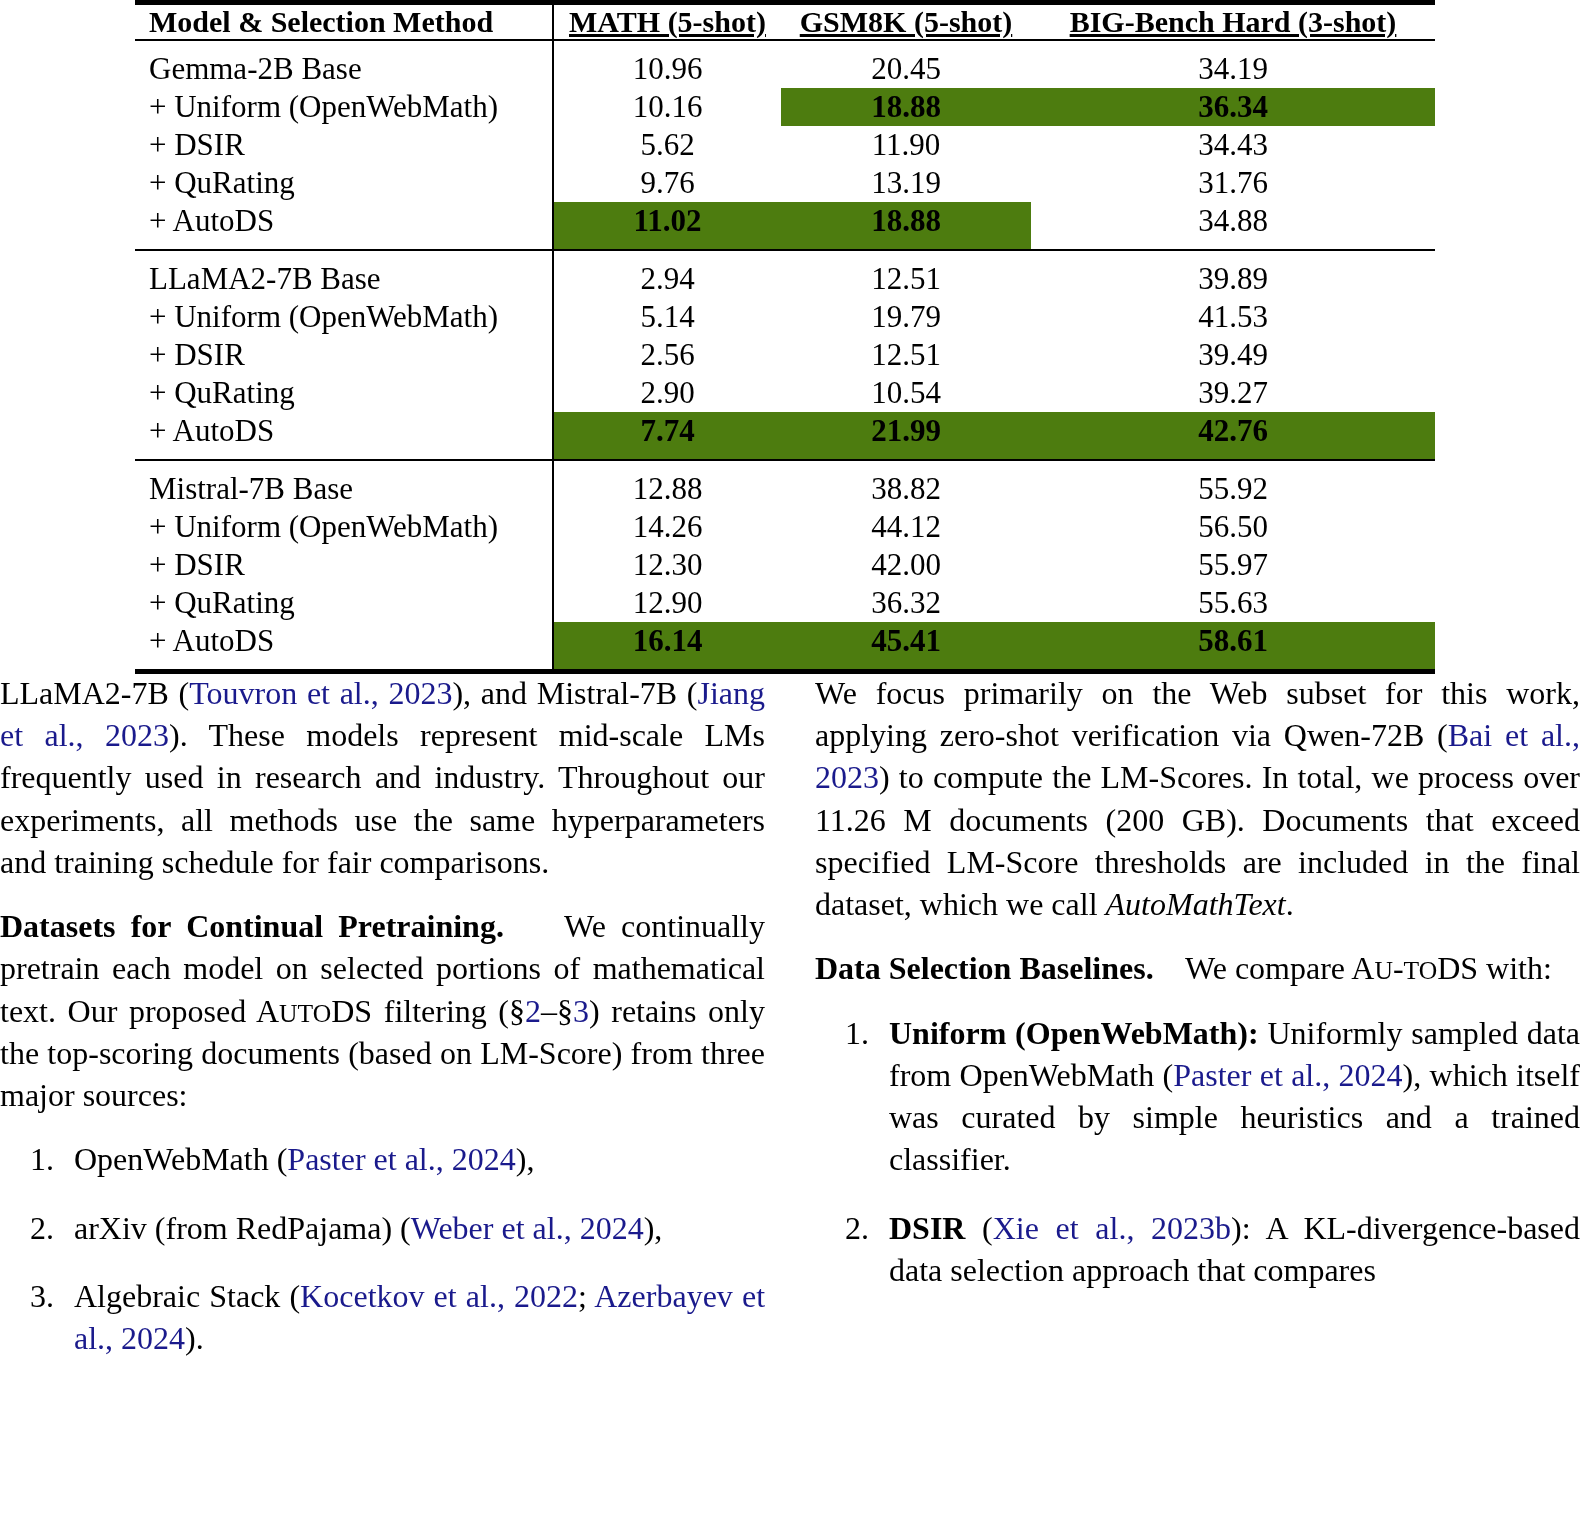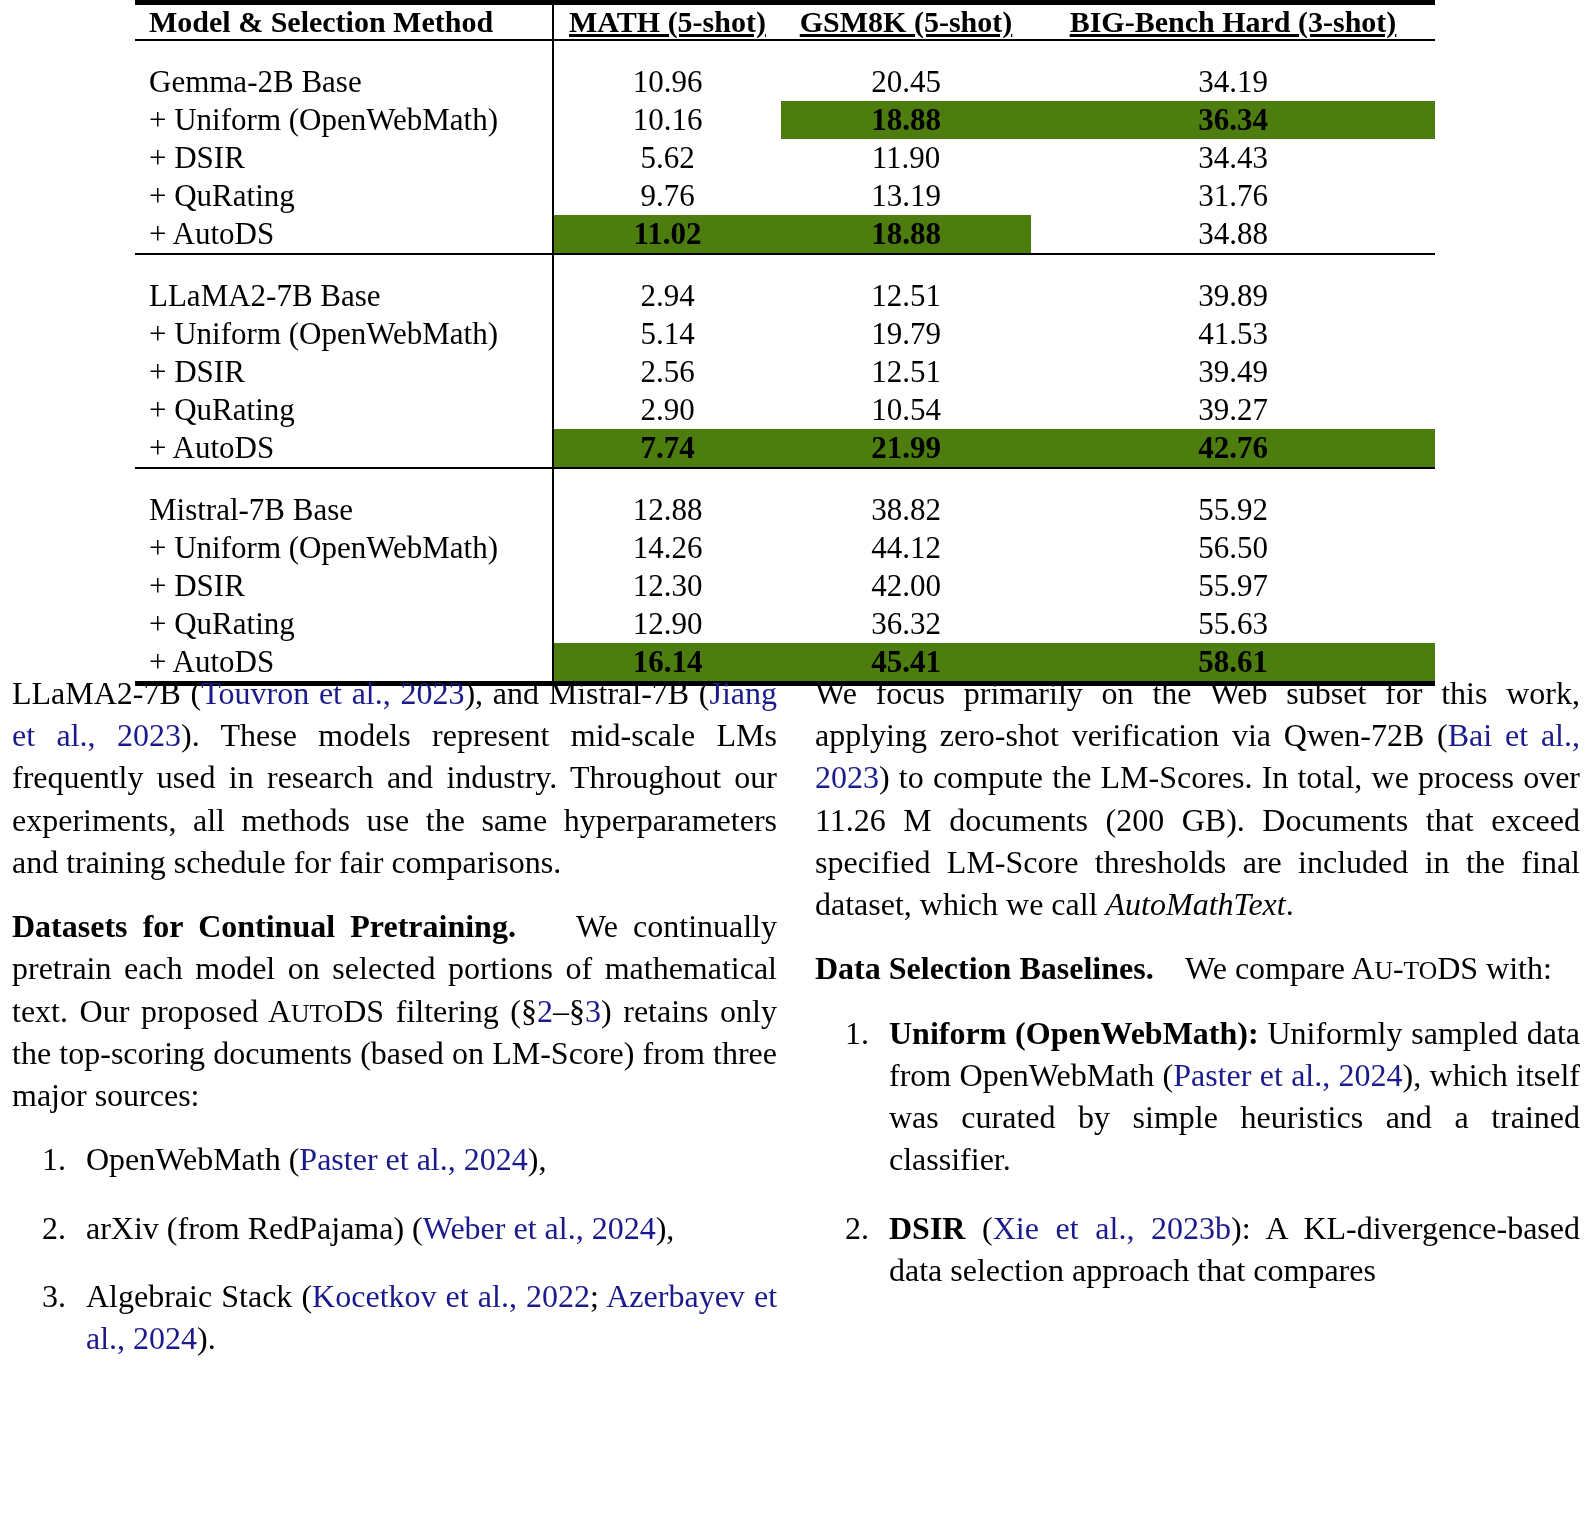--- a/index.html
+++ b/index.html
@@ -26,22 +26,22 @@
     font-weight:bold;font-size:30px;
     padding-top:6px;padding-bottom:10px;
     vertical-align:middle;
   }
   .hdr td.c-label{text-align:left;padding-left:14px;}
   .hdr td.c-num{text-align:center;text-decoration:underline;}
 
   .row td{font-size:31px;line-height:1.18;vertical-align:middle;height:38px;}
   .row td.c-label{text-align:left;padding-left:14px;white-space:nowrap;}
   .row td.c-num{text-align:center;}
-  .row.first-in-block td{padding-top:22px;}
-  .row.last-in-block td{}
+  .row.first-in-block td{padding-top:9px;}
+  .row.last-in-block td{padding-bottom:9px;}
 
   
   .vline{border-left:2.5px solid #000;}
 
   
   col.w-label{width:418px;}
   col.w-math{width:228px;}
   col.w-gsm{width:250px;}
   col.w-bbh{width:404px;}
 
@@ -50,21 +50,21 @@
   .und{text-underline-offset:2px;}
 
   .cellbox{display:inline-block;}
 
   
   .body-area{position:absolute;left:0;top:672px;width:1585px;height:848px;}
 
   
   .col{position:absolute;top:0;width:765px;font-size:32px;line-height:1.32;
        text-align:justify;text-justify:inter-word;}
-  .col.left{left:12px;}
+  .col.left{left:0px;}
   .col.right{left:815px;}
 
   .col p{margin:0 0 22px 0;}
 
   a.cite{color:#1a1a8c;text-decoration:none;}
   .smallcaps{font-size:0.80em;}
   .ital{font-style:italic;}
   .bld{font-weight:bold;}
 
   ol.srclist{

